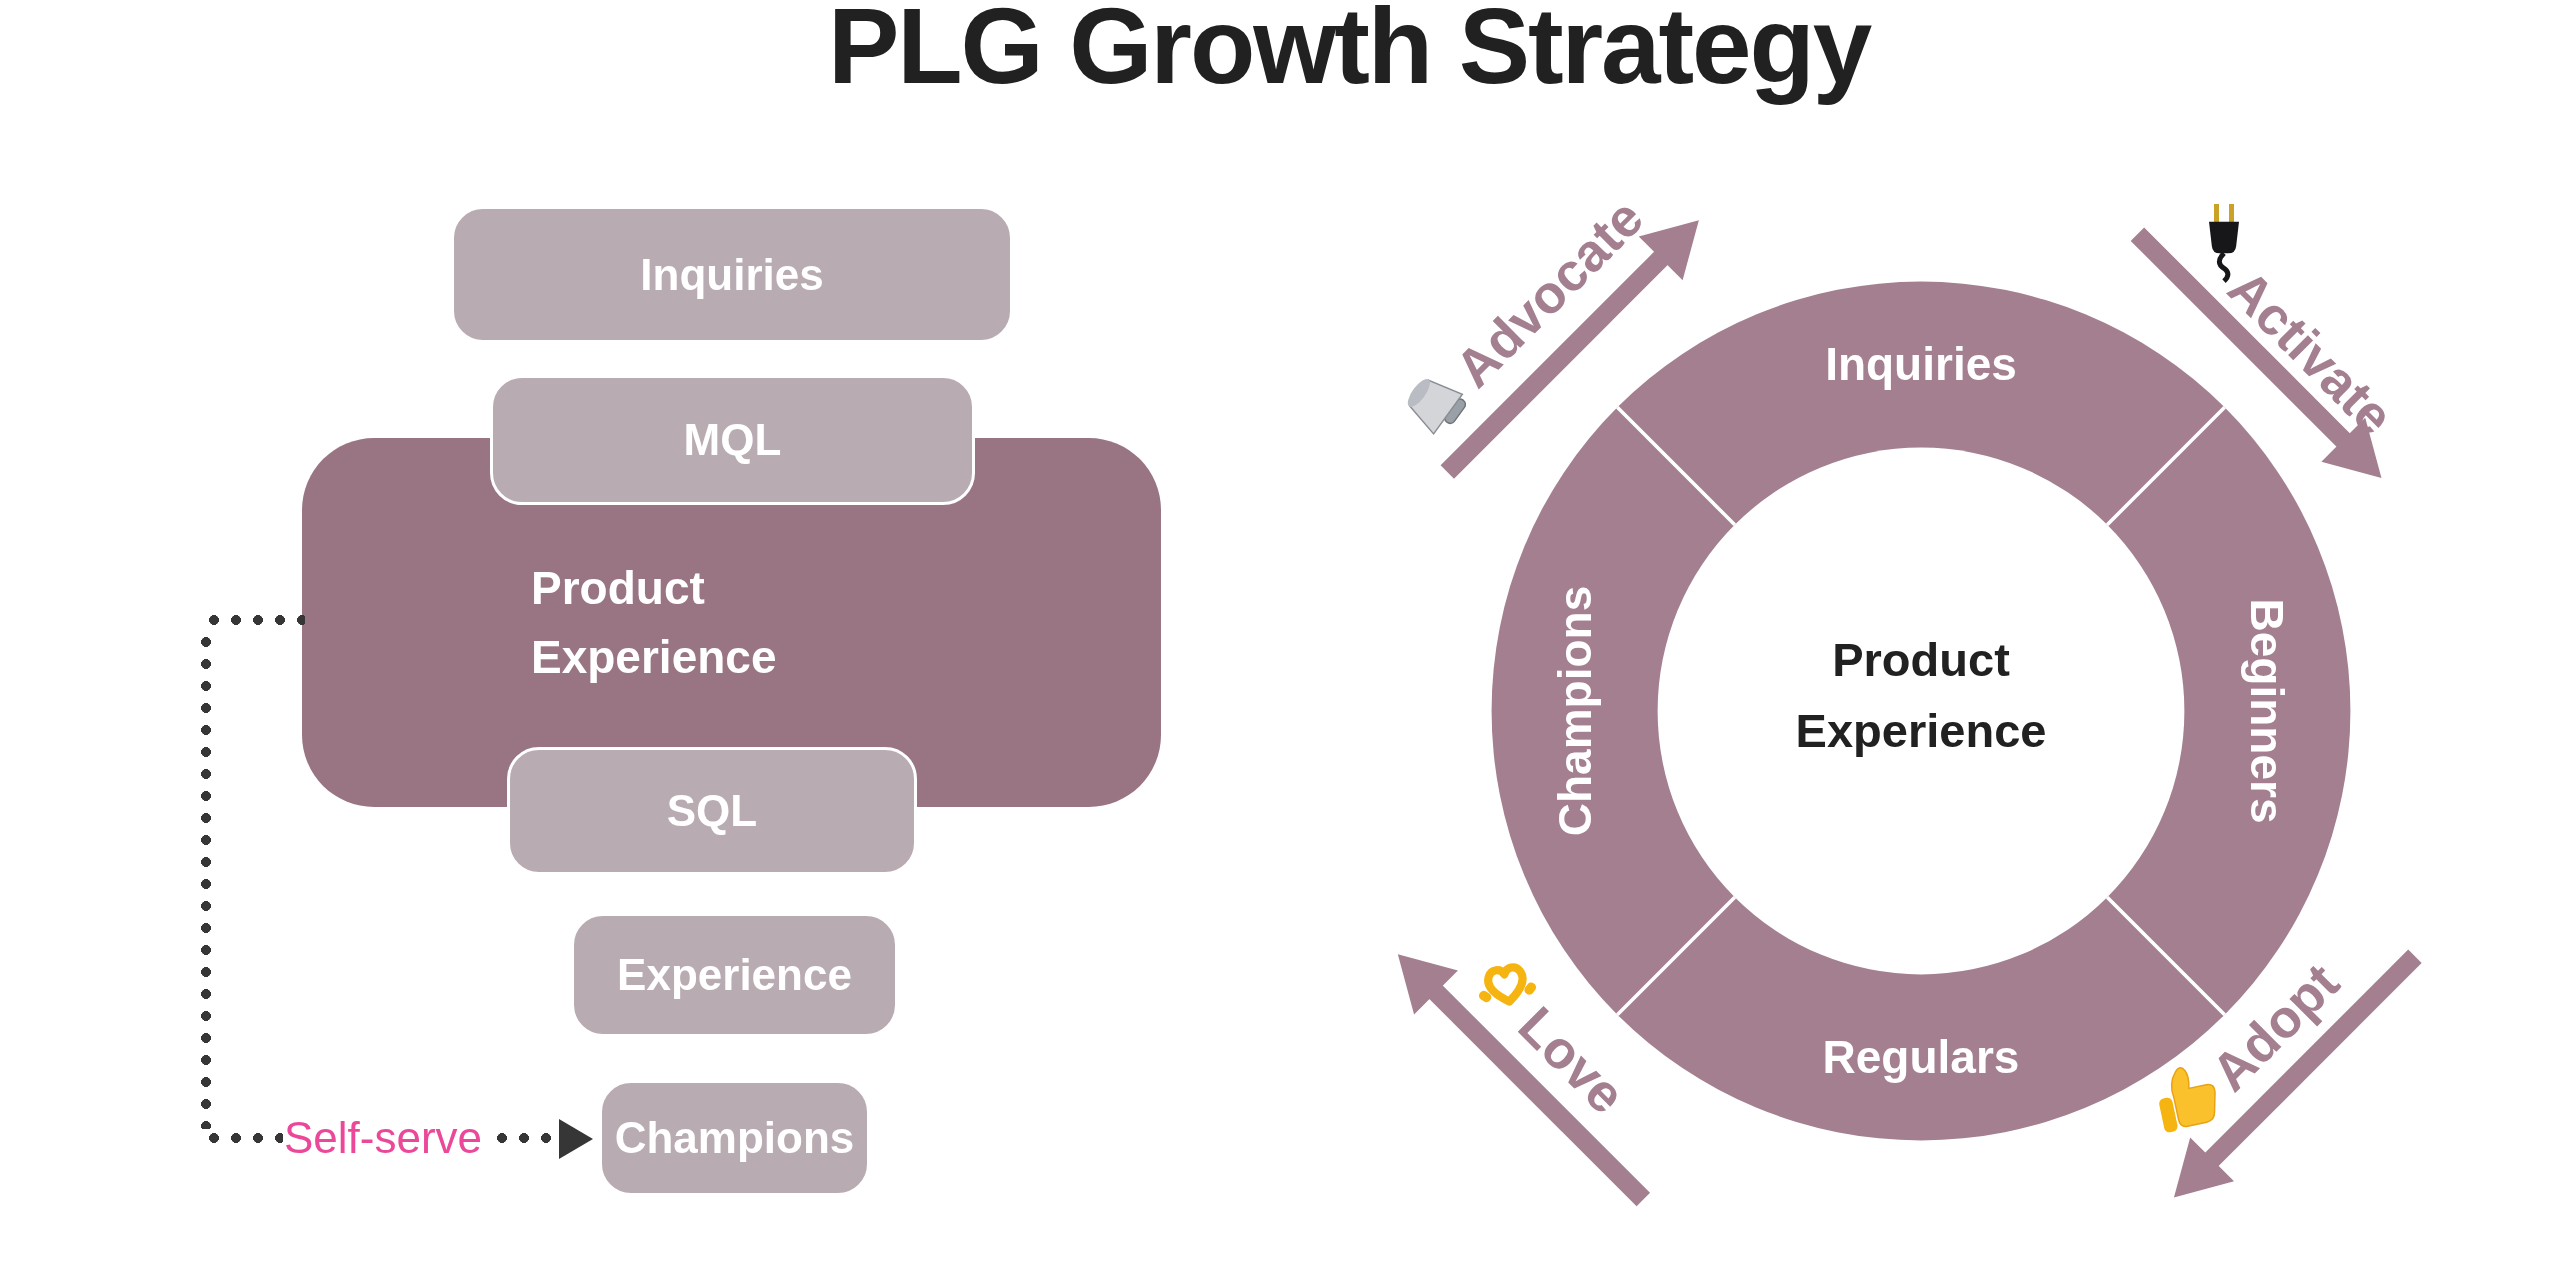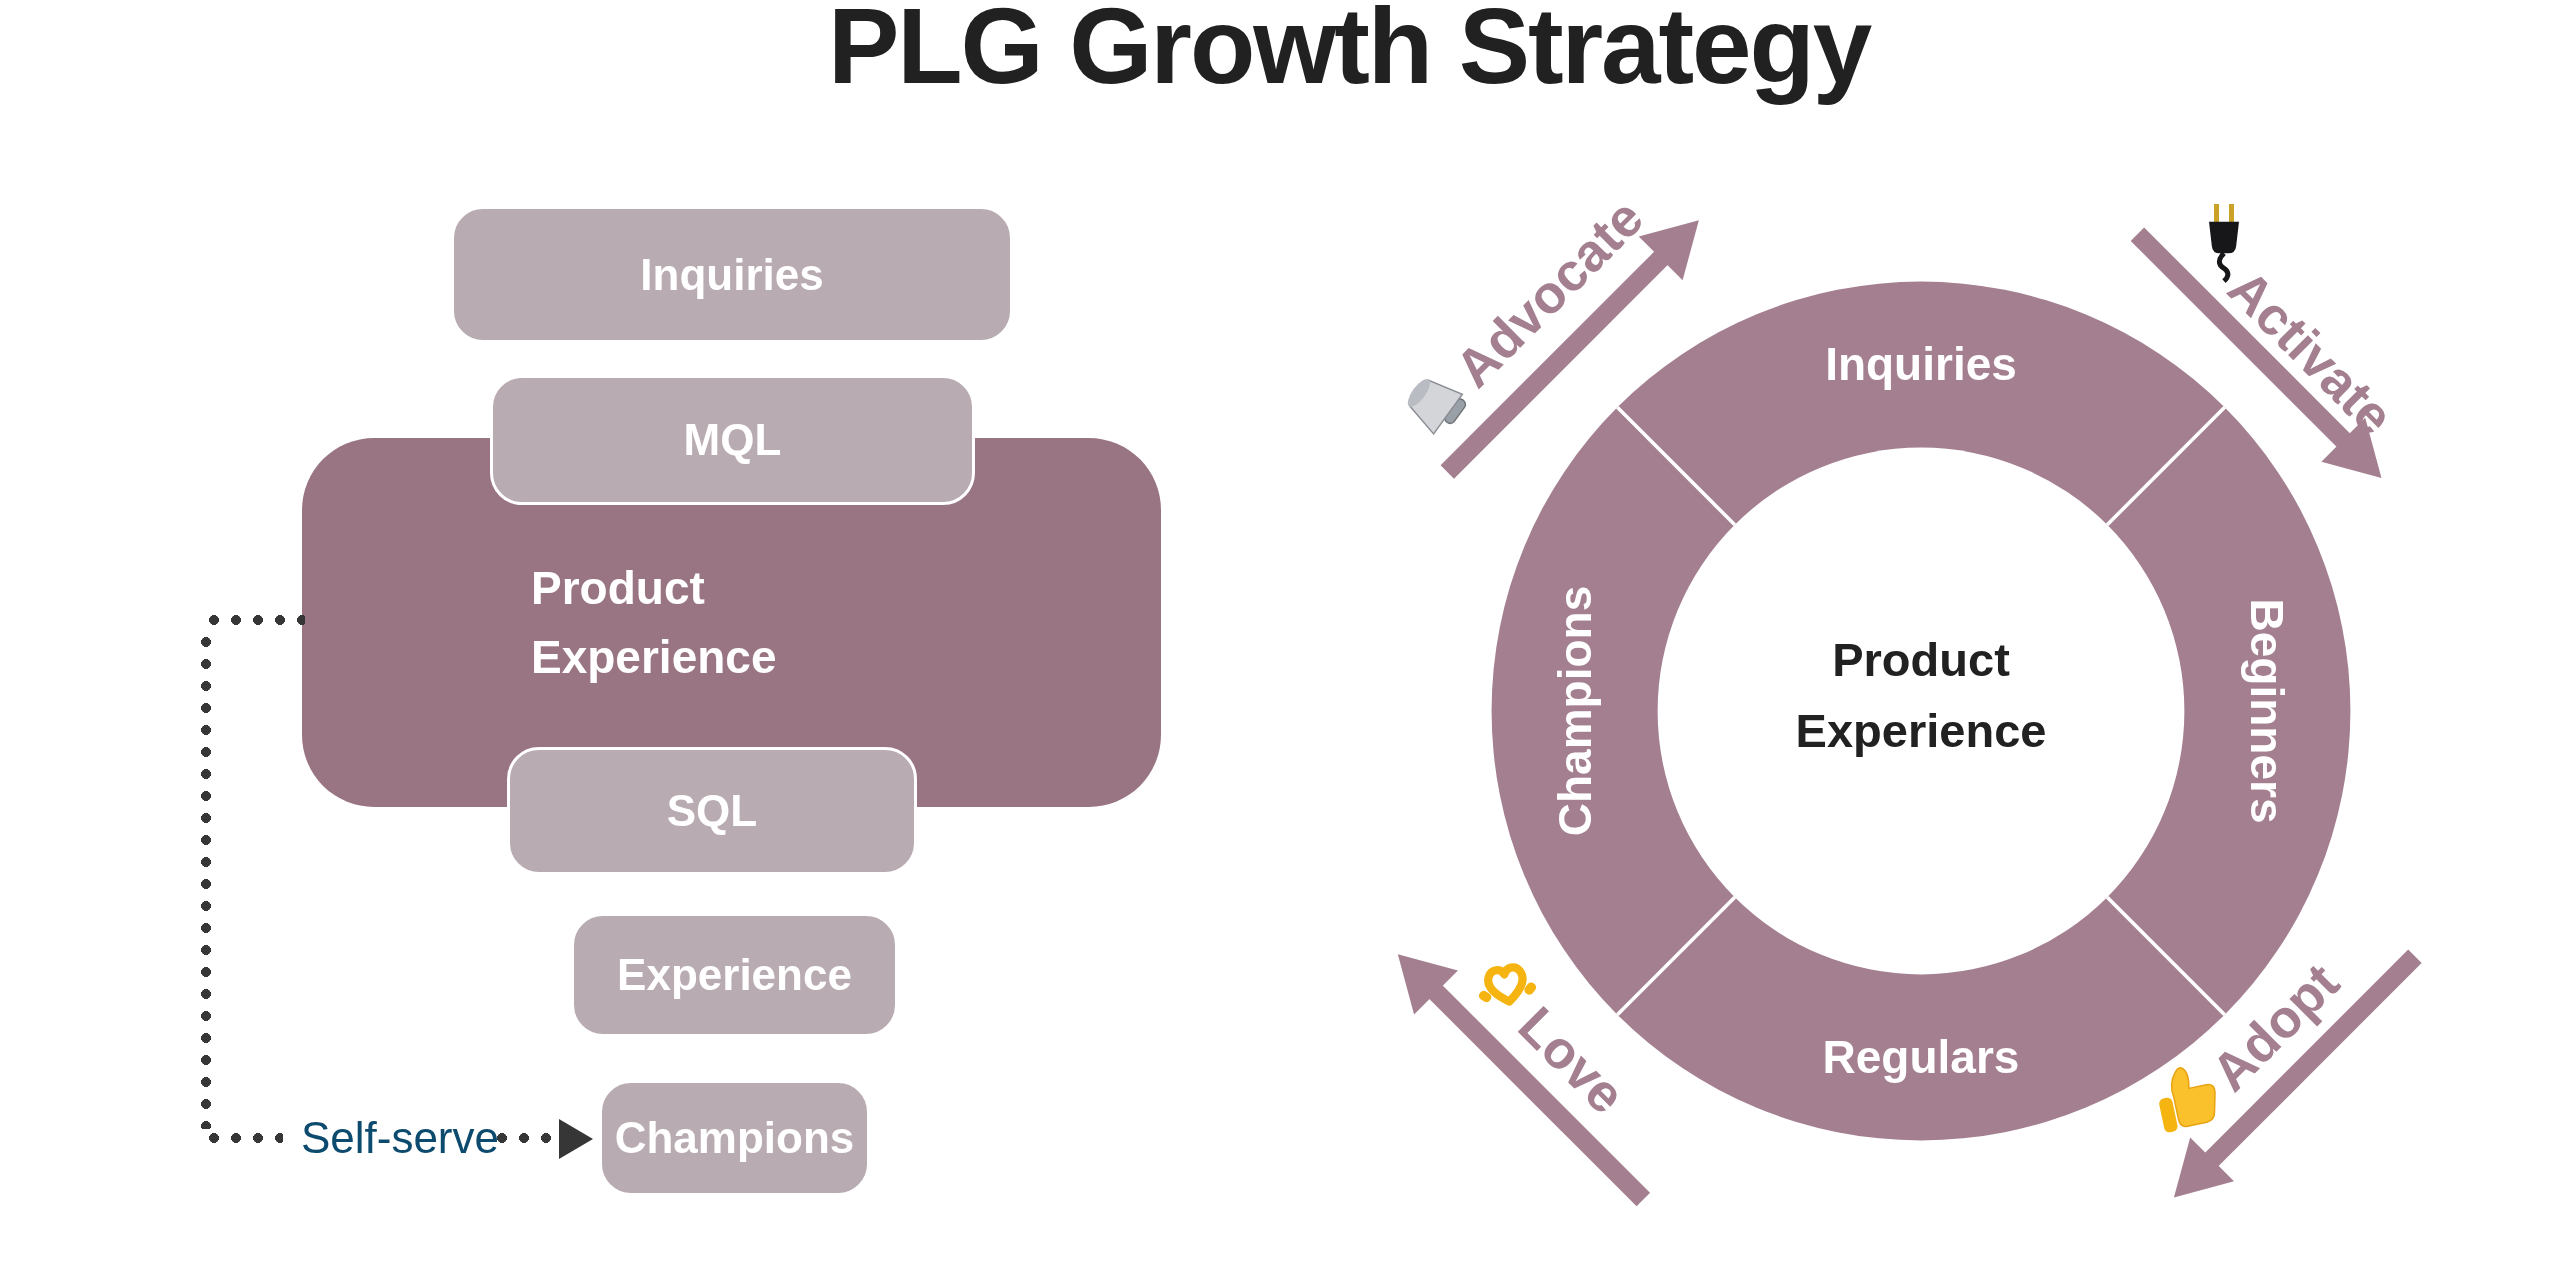--- a/index.html
+++ b/index.html
@@ -35,22 +35,22 @@
     background-image:radial-gradient(circle closest-side,var(--dotted-line) 97%,transparent 100%);
     background-size:22px 10px;background-repeat:repeat-x;}
   .dots-v{position:absolute;width:10px;z-index:2;
     background-image:radial-gradient(circle closest-side,var(--dotted-line) 97%,transparent 100%);
     background-size:10px 22px;background-repeat:repeat-y;}
   .dots-top{left:171px;top:615px;width:102px;}
   .dots-left{left:169px;top:631px;height:498px;}
   .dots-bottom{left:171px;top:1133px;width:80px;}
   .dots-after-label{left:459px;top:1133px;width:63px;}
   .self-serve{
-    position:absolute;left:252px;top:1113px;width:215px;text-align:right;
-    font-size:44px;font-weight:400;color:#0c4a6e;white-space:nowrap;
+    position:absolute;left:252px;top:1113px;width:215px;text-align:left;
+    font-size:44px;font-weight:400;color:#ec4899;white-space:nowrap;
   }
   .dark-arrowhead{
     position:absolute;left:527px;top:1119px;width:0;height:0;
     border-left:34px solid var(--dotted-line);
     border-top:20px solid transparent;border-bottom:20px solid transparent;
   }
   
   .donut{position:absolute;left:1456px;top:278px;}
   .donut .ring-fill{fill:var(--ring);}
   .donut .hole{fill:#ffffff;}

